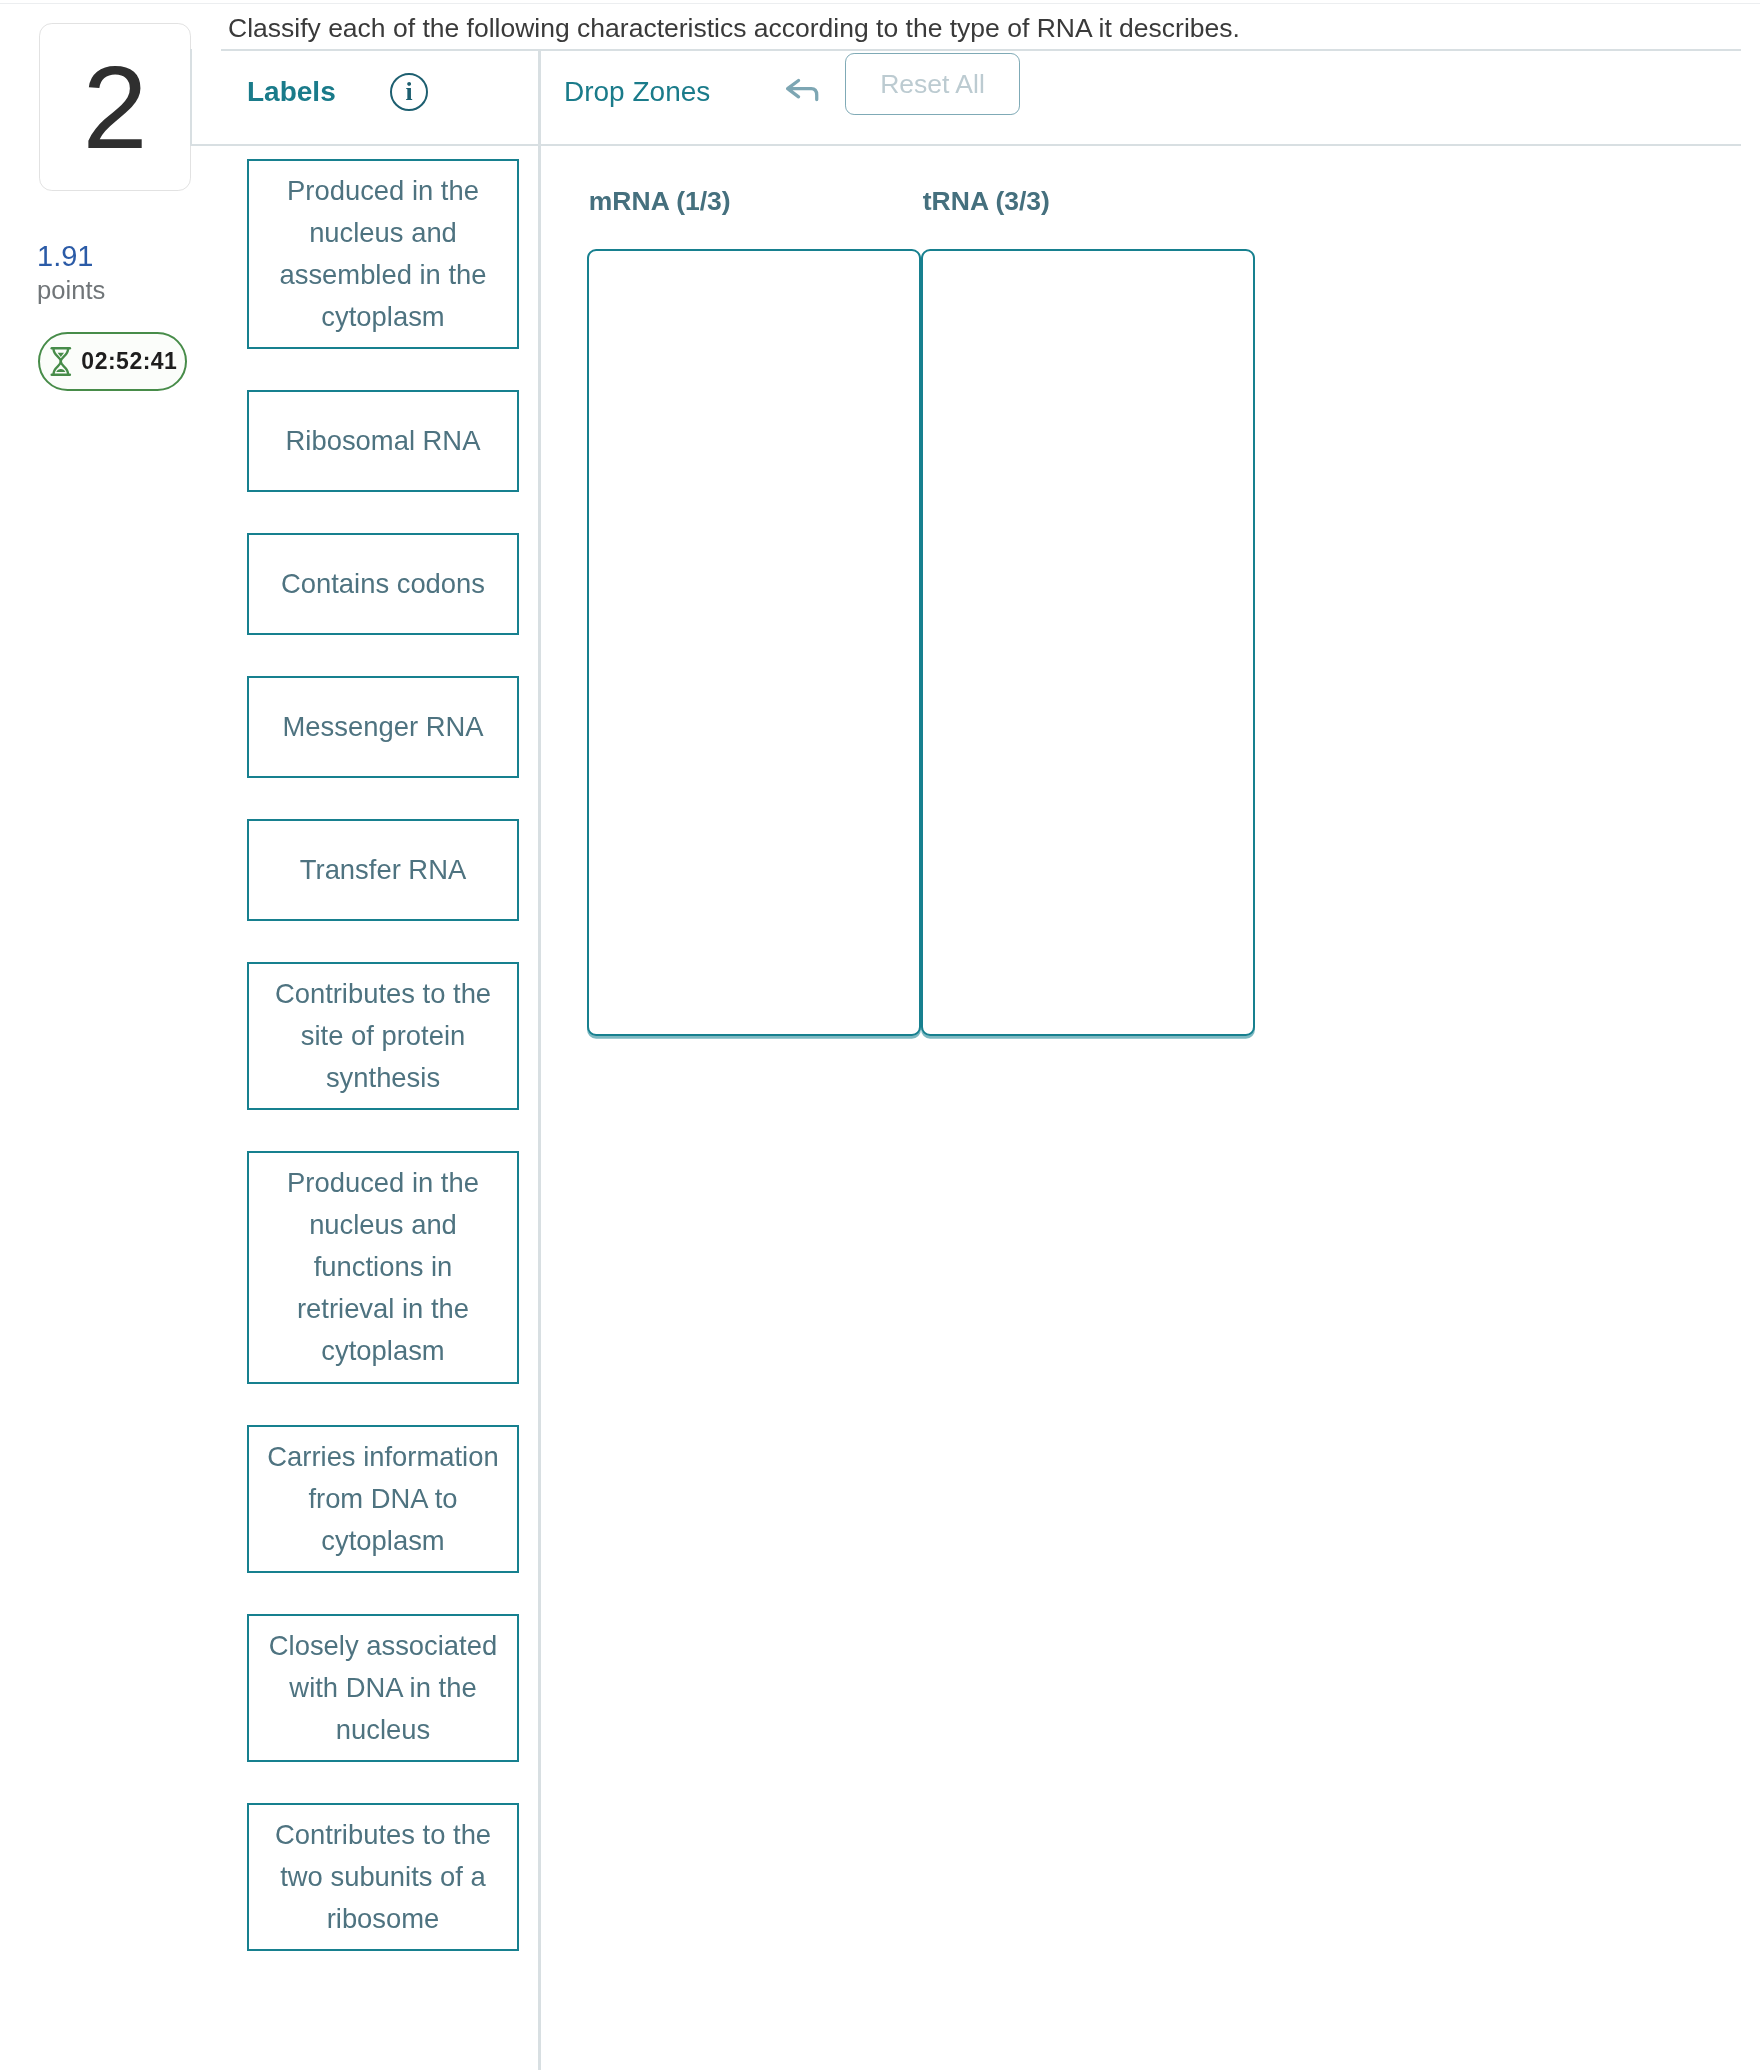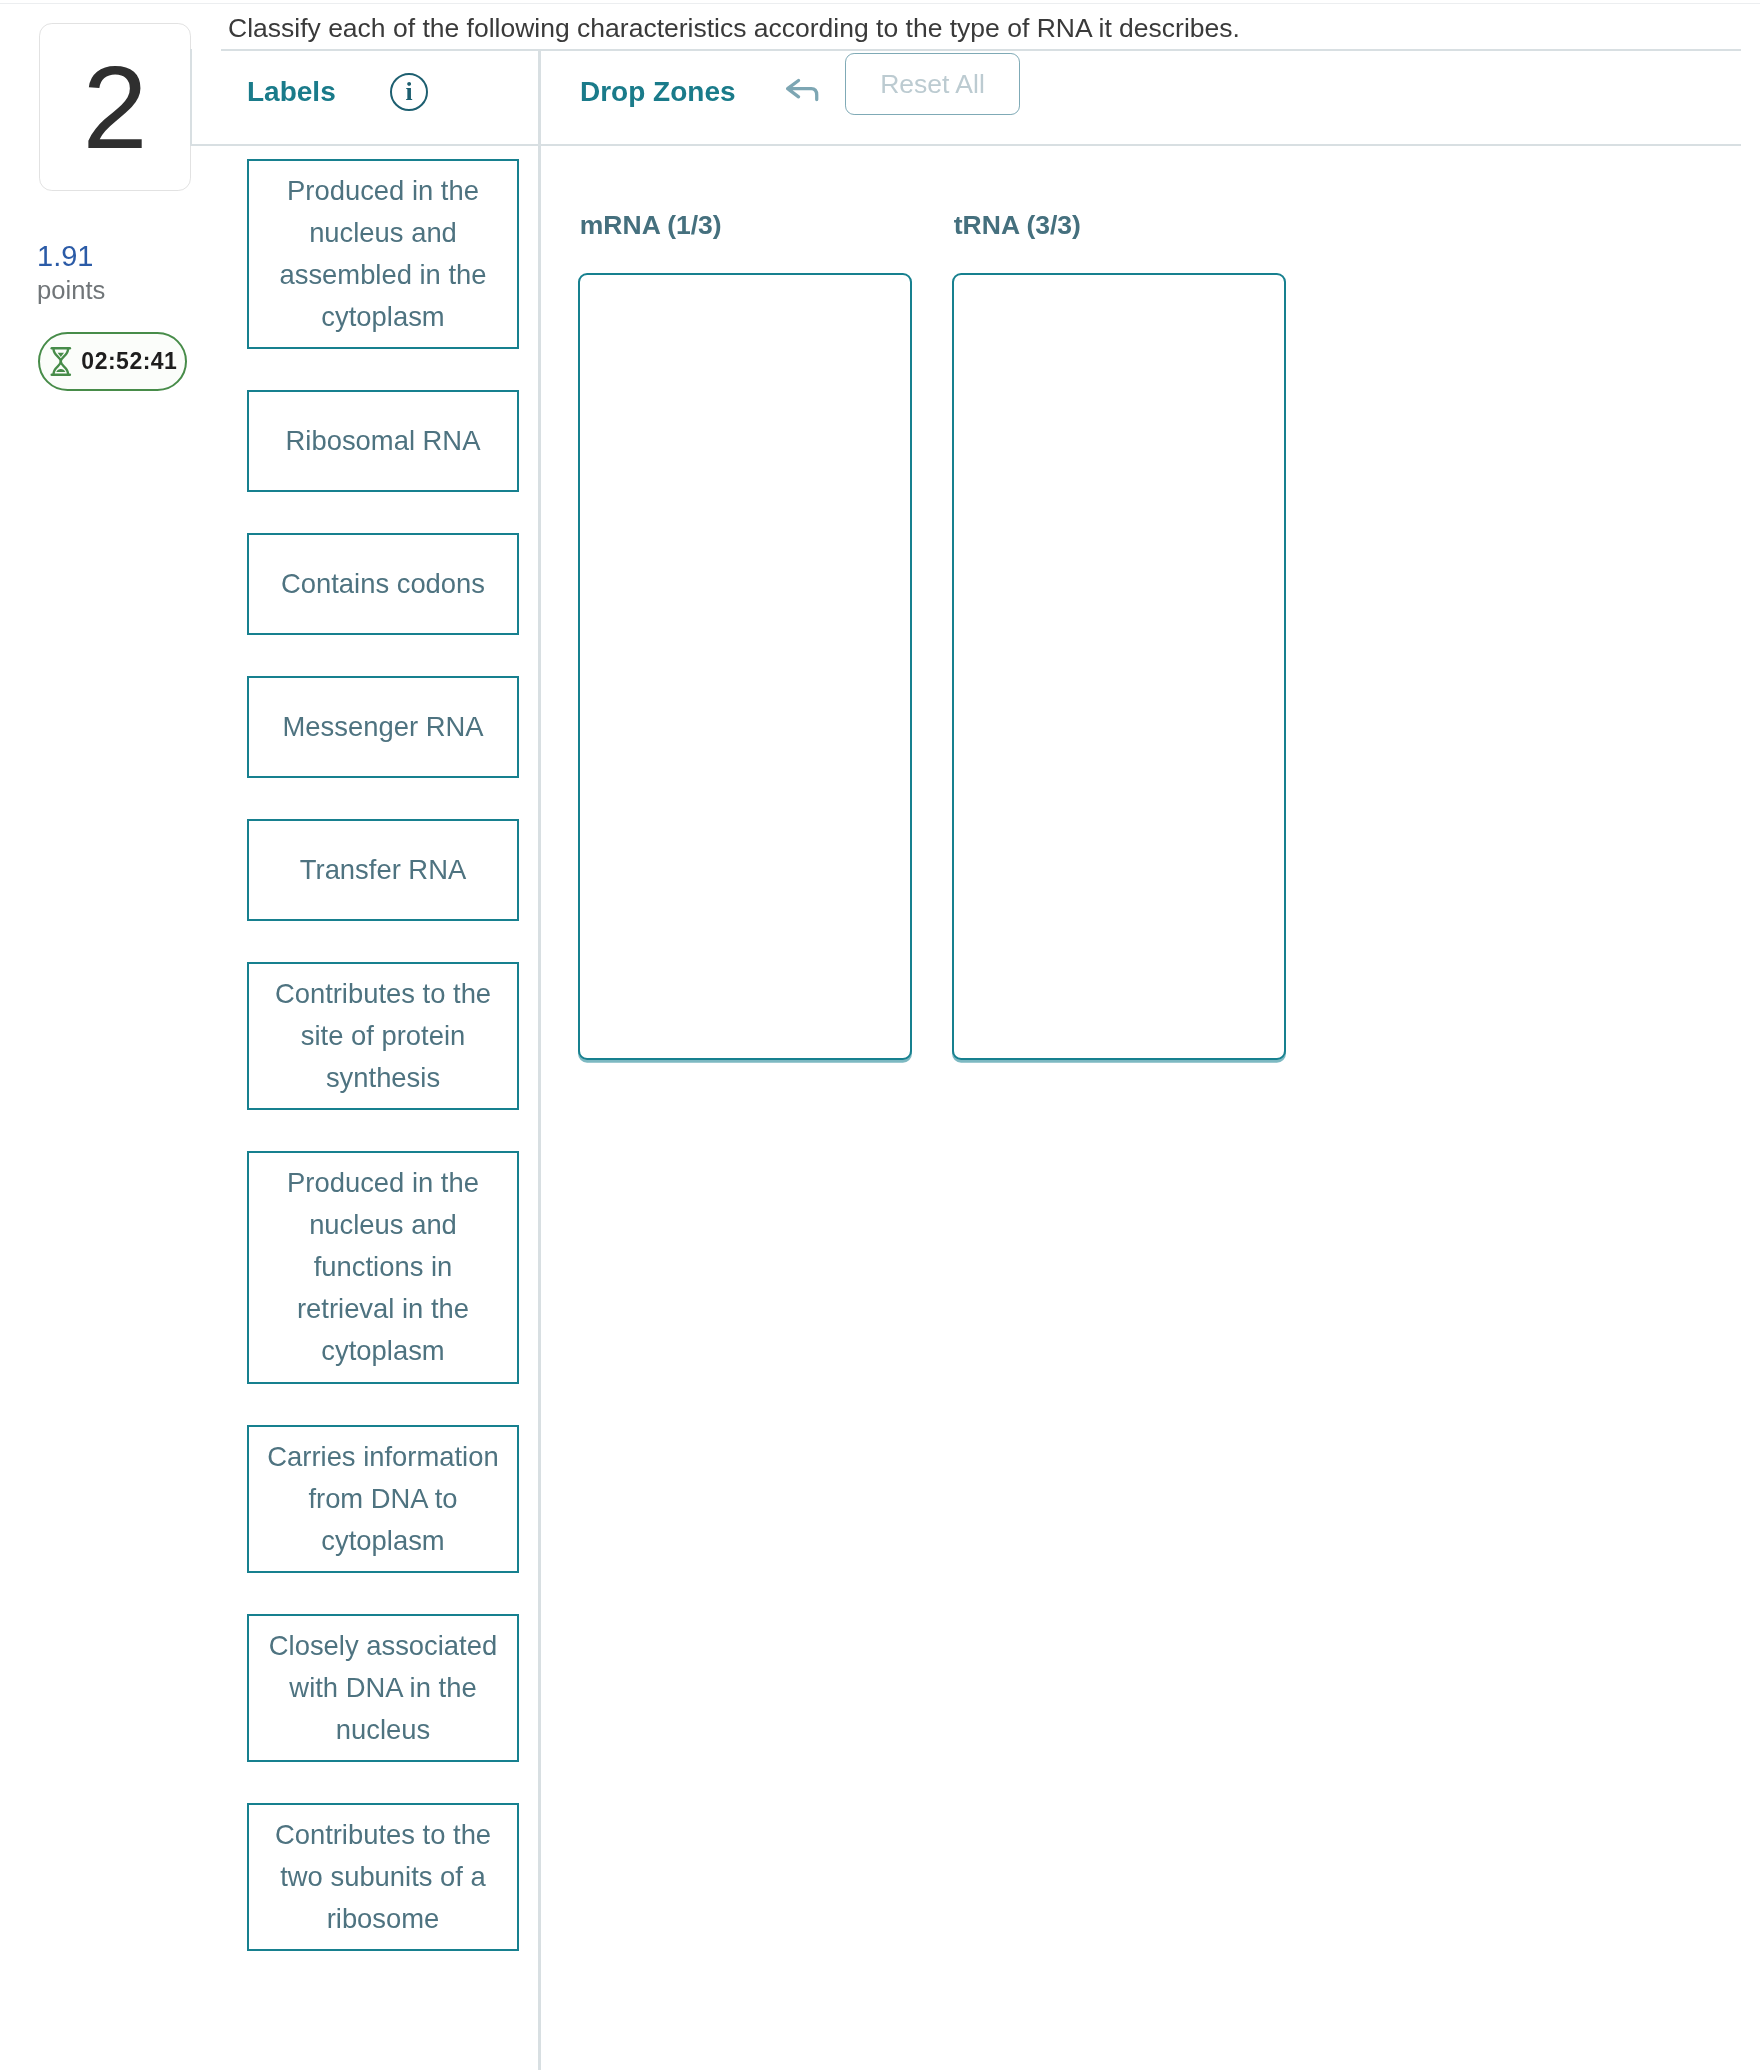--- a/index.html
+++ b/index.html
@@ -41,21 +41,21 @@
   .column-divider{position:absolute;left:348px;top:49px;width:2.7px;bottom:0;background:var(--divider);}
 
   .header-row{position:absolute;left:0;top:49px;width:100%;height:73px;}
   .labels-title{position:absolute;left:57px;top:27.4px;font-size:28px;font-weight:700;color:var(--teal-header);}
   .info-icon{
     position:absolute;left:200px;top:24px;width:38px;height:38px;box-sizing:border-box;
     border:2.7px solid var(--teal-dark);border-radius:50%;
     display:flex;align-items:center;justify-content:center;
     font-family:"Liberation Serif", serif;font-weight:700;font-size:25.6px;color:var(--teal-dark);
   }
-  .dropzones-title{position:absolute;left:390px;top:27.4px;font-size:28px;font-weight:700;color:var(--teal-header);}
+  .dropzones-title{position:absolute;left:374px;top:27.4px;font-size:28px;font-weight:400;color:var(--teal-header);}
   .undo-icon{position:absolute;left:592px;top:25.6px;width:44px;height:40px;cursor:pointer;}
   .reset-btn{
     position:absolute;left:655px;top:4px;width:175px;height:62px;box-sizing:border-box;
     background:#fff;border:1.8px solid var(--reset-border);border-radius:9.1px;
     font-family:"Liberation Sans", sans-serif;
     font-size:26.5px;color:var(--reset-text);
     display:flex;align-items:center;justify-content:center;
   }
 
   
@@ -66,22 +66,22 @@
   .label-chip{
     box-sizing:border-box;width:272px;min-height:102px;
     border:2.3px solid var(--box-border);border-radius:0;background:#fff;
     display:flex;align-items:center;justify-content:center;text-align:center;
     padding:9.1px 12.8px;cursor:grab;
   }
   .label-chip span{font-size:27.4px;line-height:42px;color:var(--box-text);}
 
   
   .zones-row{
-    position:absolute;left:388px;top:183px;
-    display:flex;flex-direction:row;gap:40px;margin-top:24px;
+    position:absolute;left:397px;top:183px;
+    display:flex;flex-direction:row;
   }
   .zone-group{width:334px;display:flex;flex-direction:column;}
   .zone-title{font-size:26.5px;font-weight:700;color:var(--zone-title);margin:0 0 0 1.8px;height:44px;line-height:37px;}
   .zone-dropbox{
     box-sizing:border-box;width:334px;height:787px;margin-top:22px;
     border:2.3px solid var(--box-border);border-radius:9.1px;background:#fff;
     box-shadow:0 2.7px 0 rgba(18,128,143,.55);
   }
 </style>
 </head>

